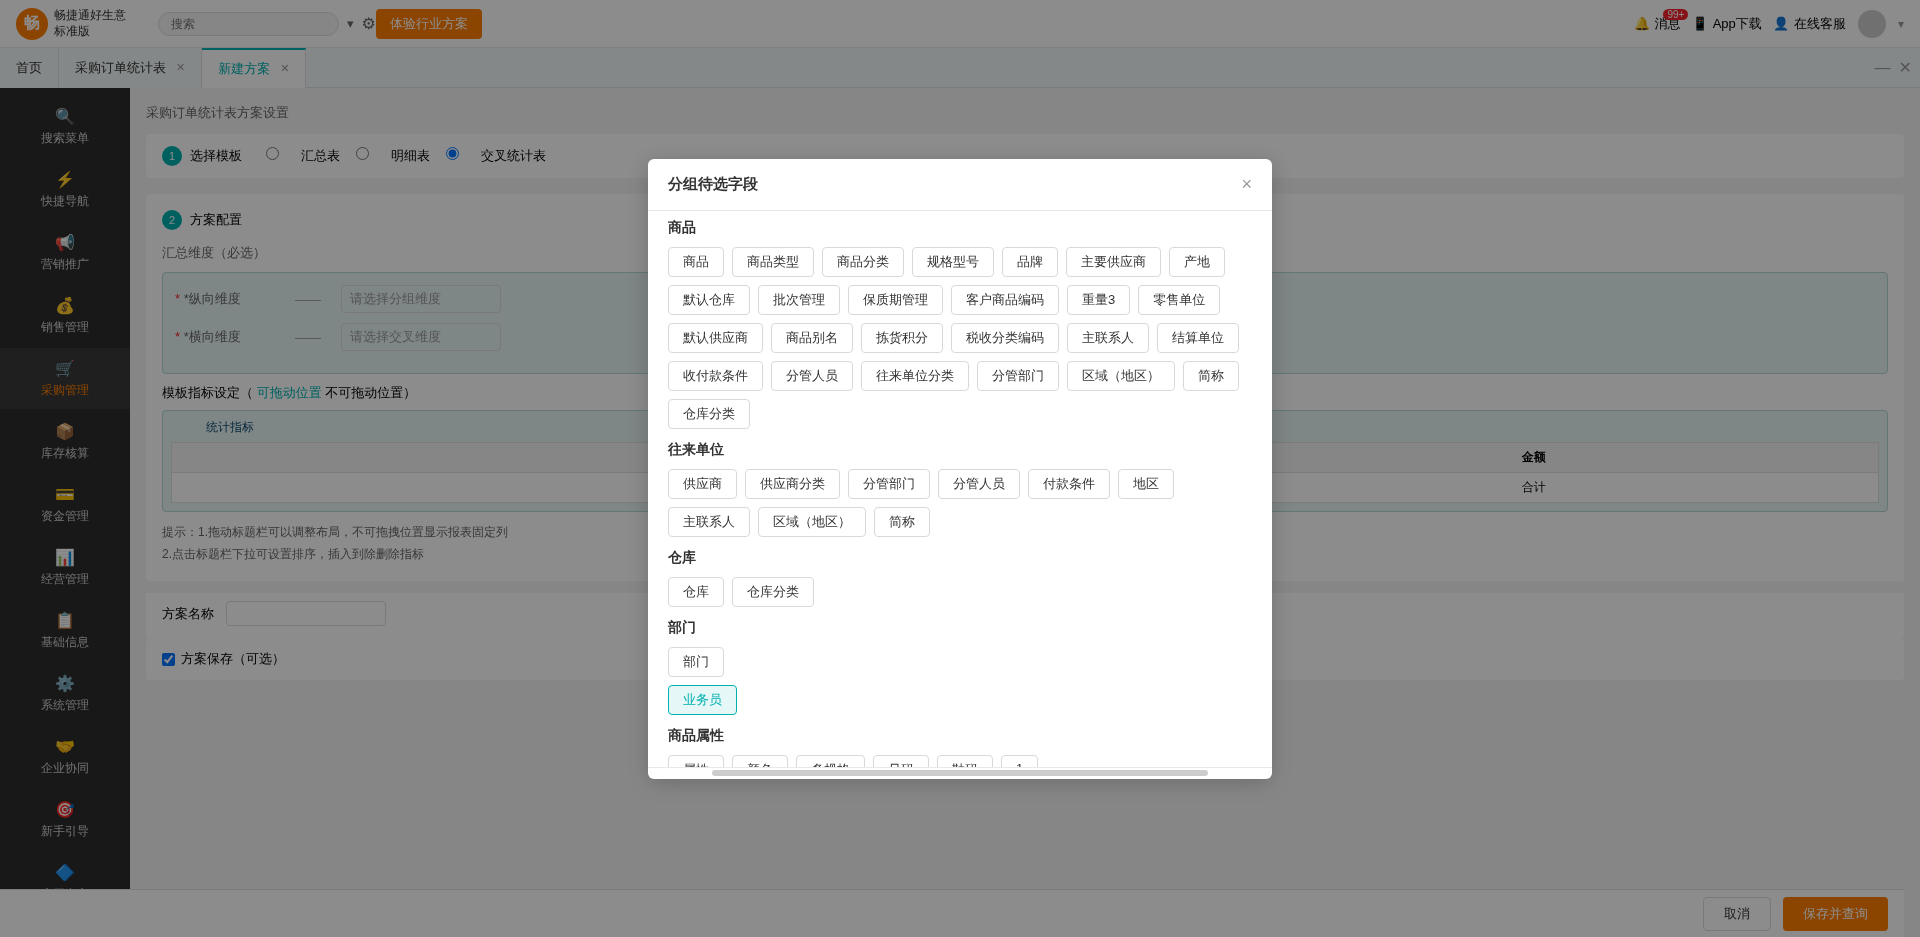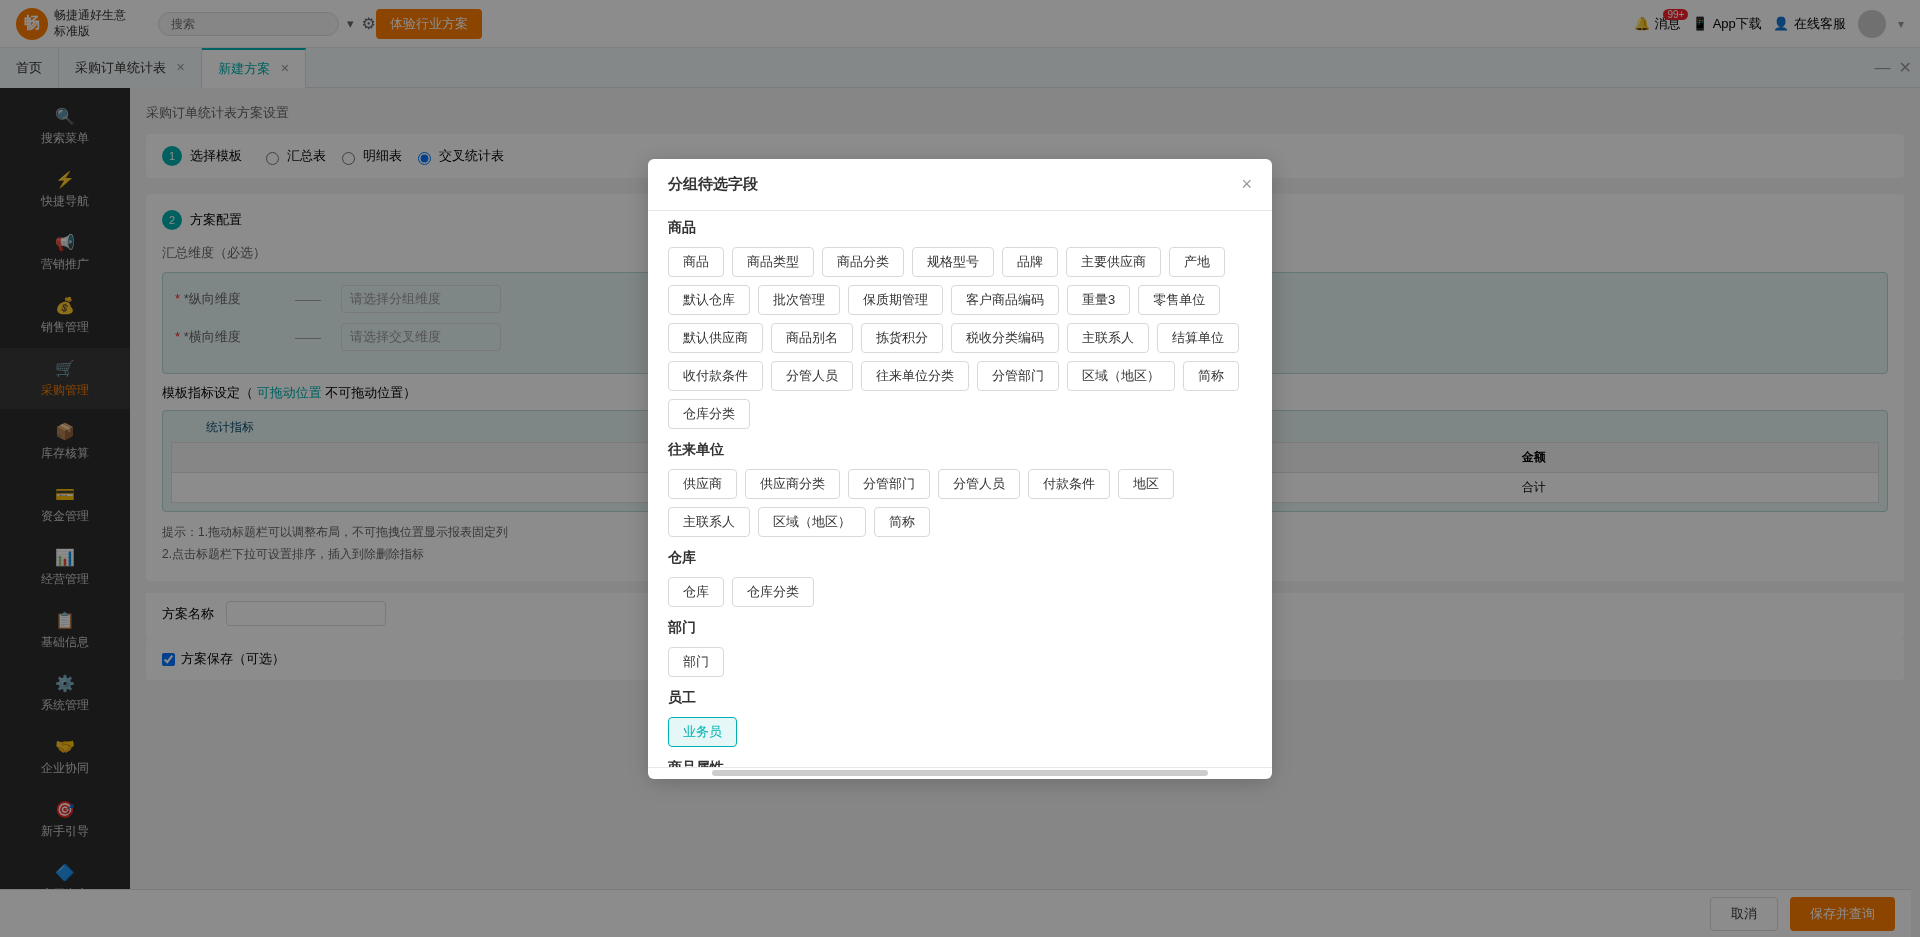--- a/index.html
+++ b/index.html
@@ -211,22 +211,22 @@
       justify-content: center;
       font-size: 11px;
     }
     .radio-group {
       display: flex;
       gap: 16px;
       align-items: center;
     }
     .radio-item {
       display: flex;
-      align-items: flex-end;
-      gap: 8px;
+      align-items: flex-start;
+      gap: 22px;
       font-size: 13px;
       cursor: pointer;
     }
 
     
     .config-section {
       background: white;
       padding: 16px;
       border-radius: 4px;
       margin-bottom: 12px;
@@ -270,21 +270,21 @@
       font-size: 12px;
       color: #666;
       line-height: 1.8;
     }
 
     
     .footer-bar {
       position: fixed;
       bottom: 0;
       left: 0;
-      right: 9px;
+      right: 16px;
       height: 48px;
       background: white;
       border-top: 1px solid #e0e0e0;
       display: flex;
       align-items: center;
       padding: 0 16px;
       z-index: 100;
     }
     .footer-actions {
       margin-left: auto;
@@ -681,21 +681,20 @@
         </div>
         <div class="field-group-title">仓库</div>
         <div class="field-chips">
           <div class="field-chip">仓库</div>
           <div class="field-chip">仓库分类</div>
         </div>
         <div class="field-group-title">部门</div>
         <div class="field-chips">
           <div class="field-chip">部门</div>
         </div>
-        <div class="field-group-title">员工</div>
         <div class="field-chips">
           <div class="field-chip selected">业务员</div>
         </div>
         <div class="field-group-title">商品属性</div>
         <div class="field-chips">
           <div class="field-chip">属性</div>
           <div class="field-chip">颜色</div>
           <div class="field-chip">多规格</div>
           <div class="field-chip">尺码</div>
           <div class="field-chip">鞋码</div>

